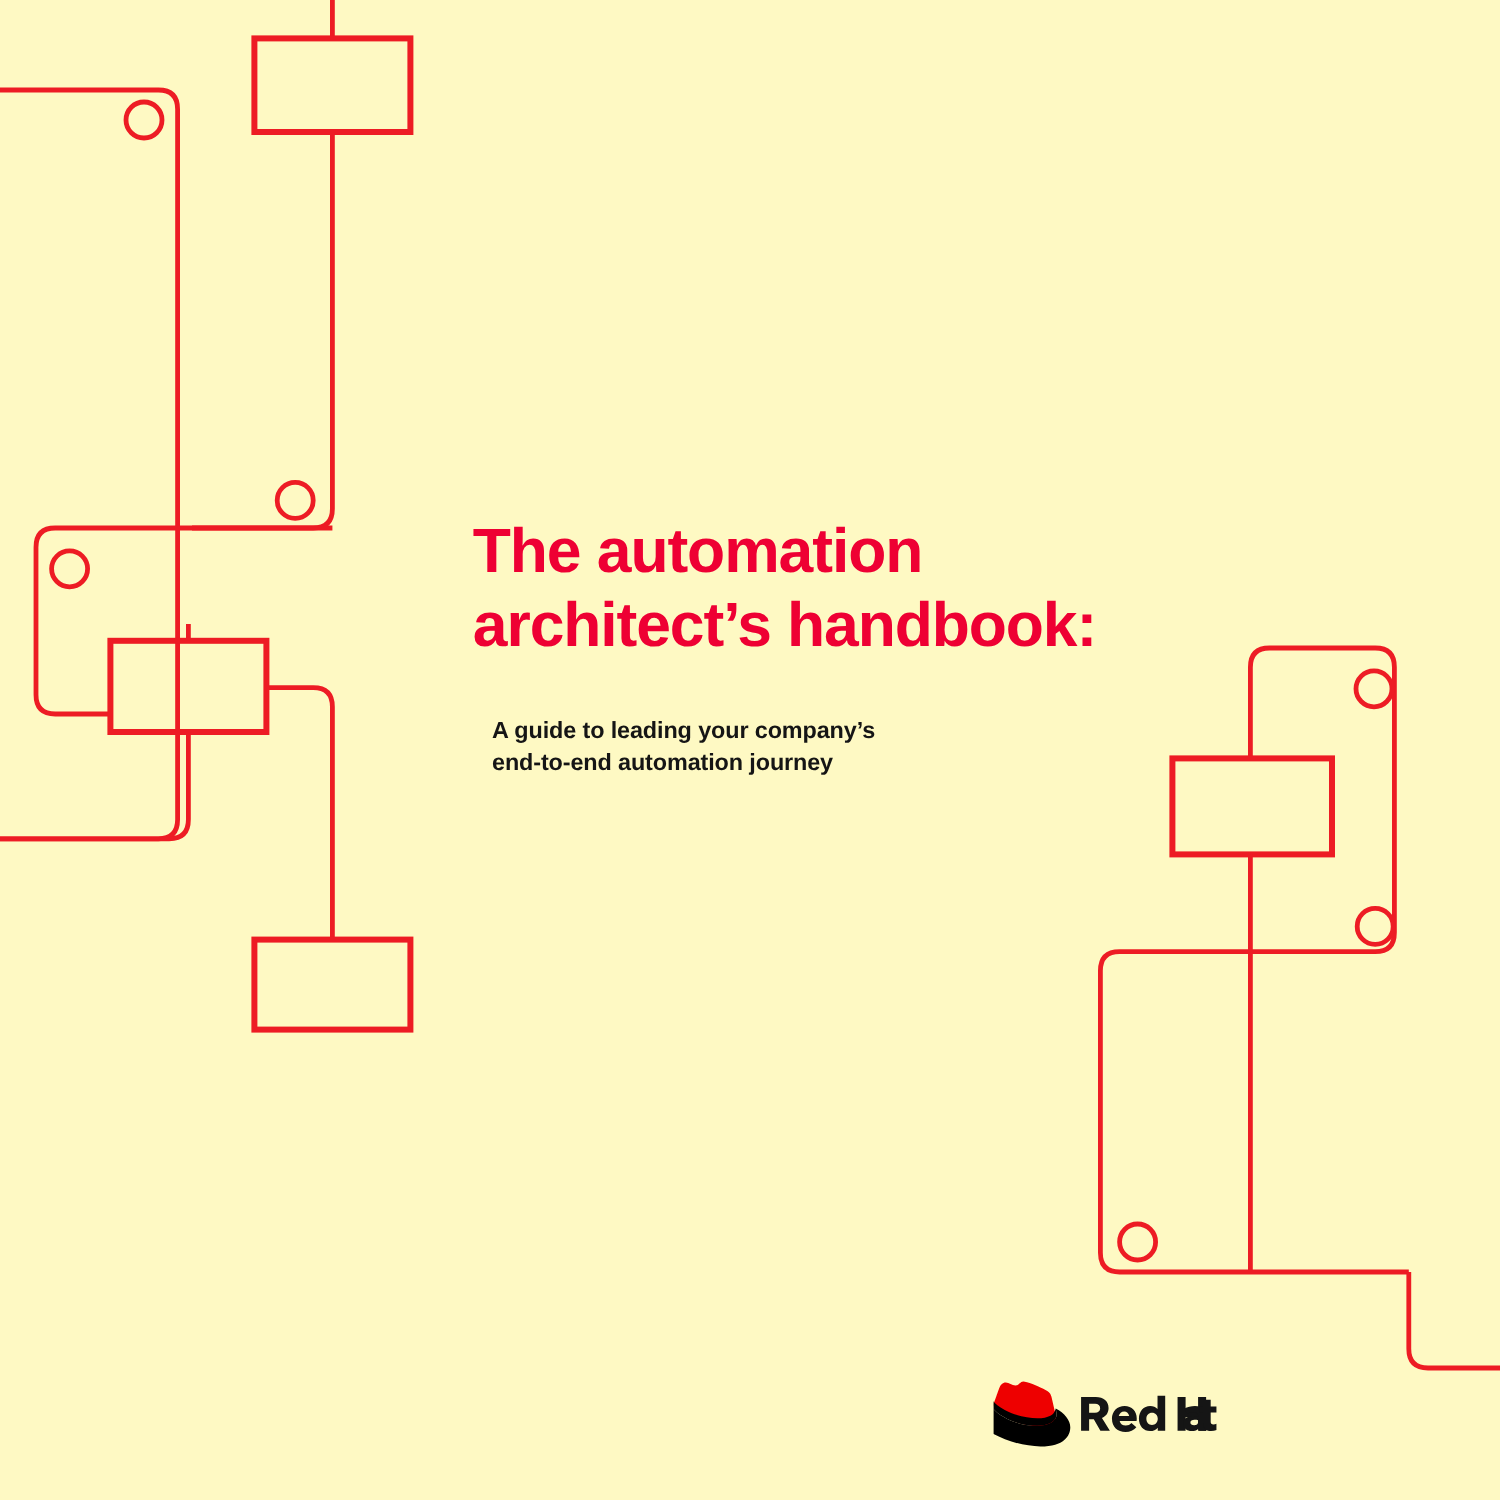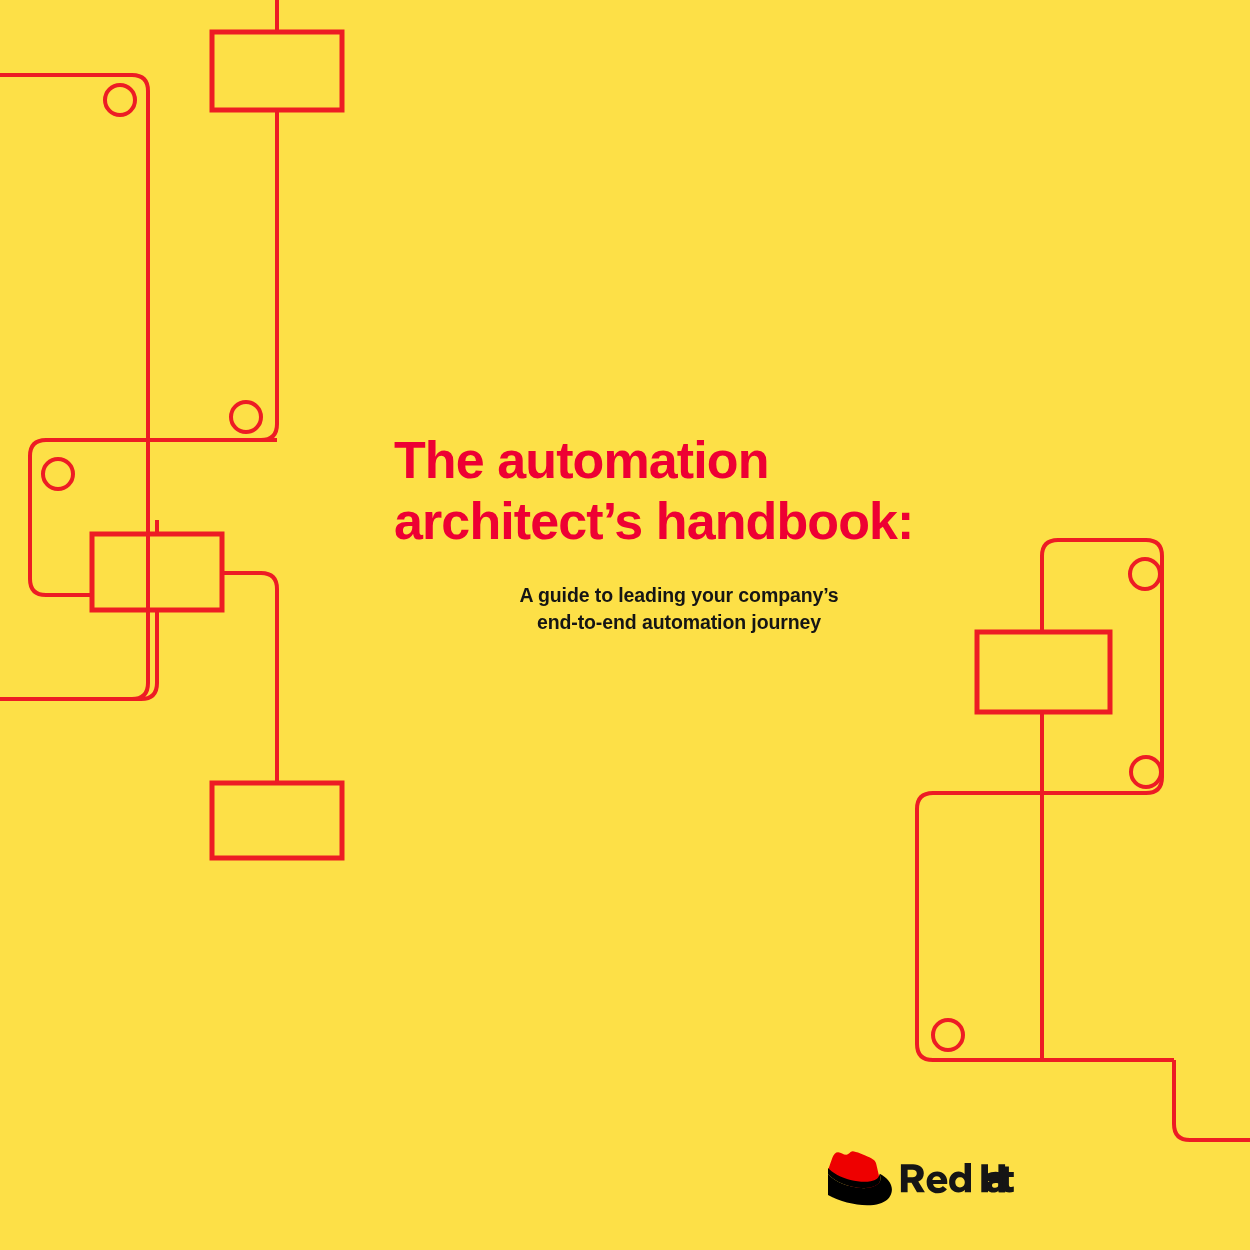--- a/index.html
+++ b/index.html
@@ -8,21 +8,21 @@
     padding: 0;
     background: #ffffff;
   }
   body {
     font-family: "Liberation Sans", sans-serif;
   }
   .page {
     position: relative;
     width: 1250px;
     height: 1250px;
-    background: #fde047;
+    background: #fef9c3;
     overflow: hidden;
   }
   
   .circuit-layer {
     position: absolute;
     left: 0;
     top: 0;
     width: 1250px;
     height: 1250px;
     pointer-events: none;
@@ -38,30 +38,29 @@
     margin: 0;
     color: #ee0033;
     font-family: "Liberation Sans", sans-serif;
     font-weight: bold;
     font-size: 52px;
     line-height: 1.18;
     letter-spacing: -0.9px;
     white-space: pre-line;
   }
   .cover-subtitle {
-    margin: 2px;
+    margin: 16px;
     padding-top: 27px;
     color: #151515;
     font-family: "Liberation Sans", sans-serif;
     font-weight: bold;
     font-size: 19.5px;
     line-height: 1.42;
     letter-spacing: -0.1px;
     white-space: pre-line;
-    text-align: center;
   }
   
   .brand-logo {
     position: absolute;
     left: 828px;
     top: 1147px;
     width: 186px;
     height: 62px;
     display: flex;
     align-items: center;

